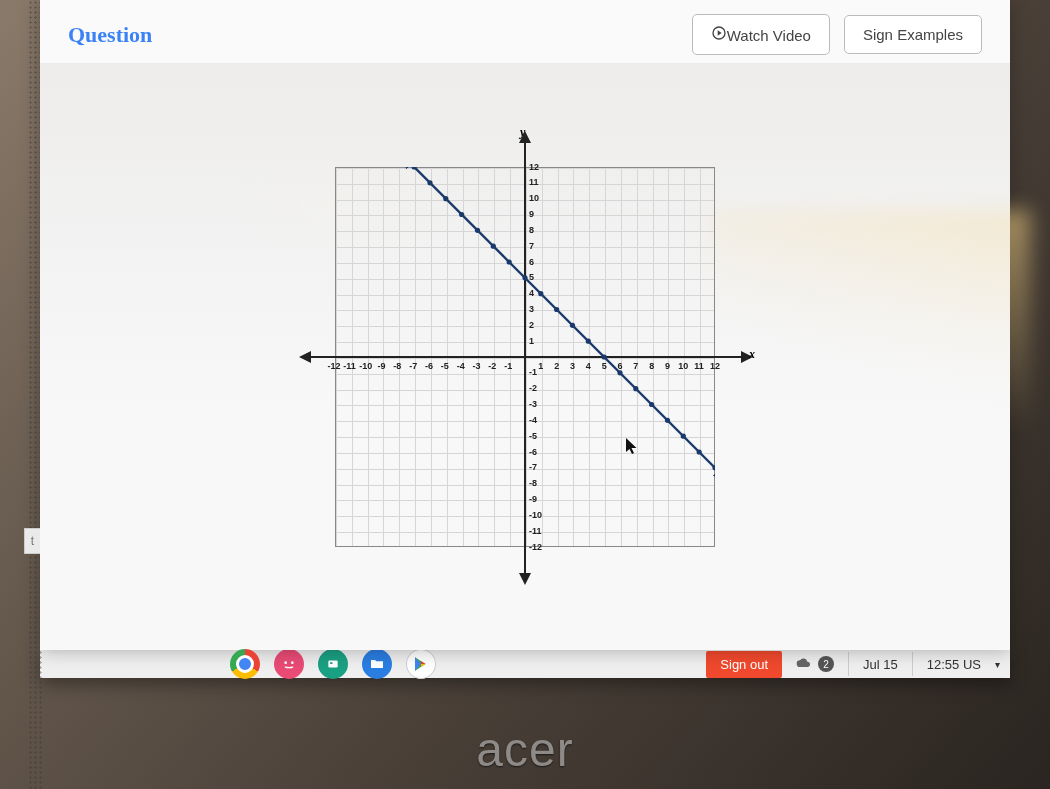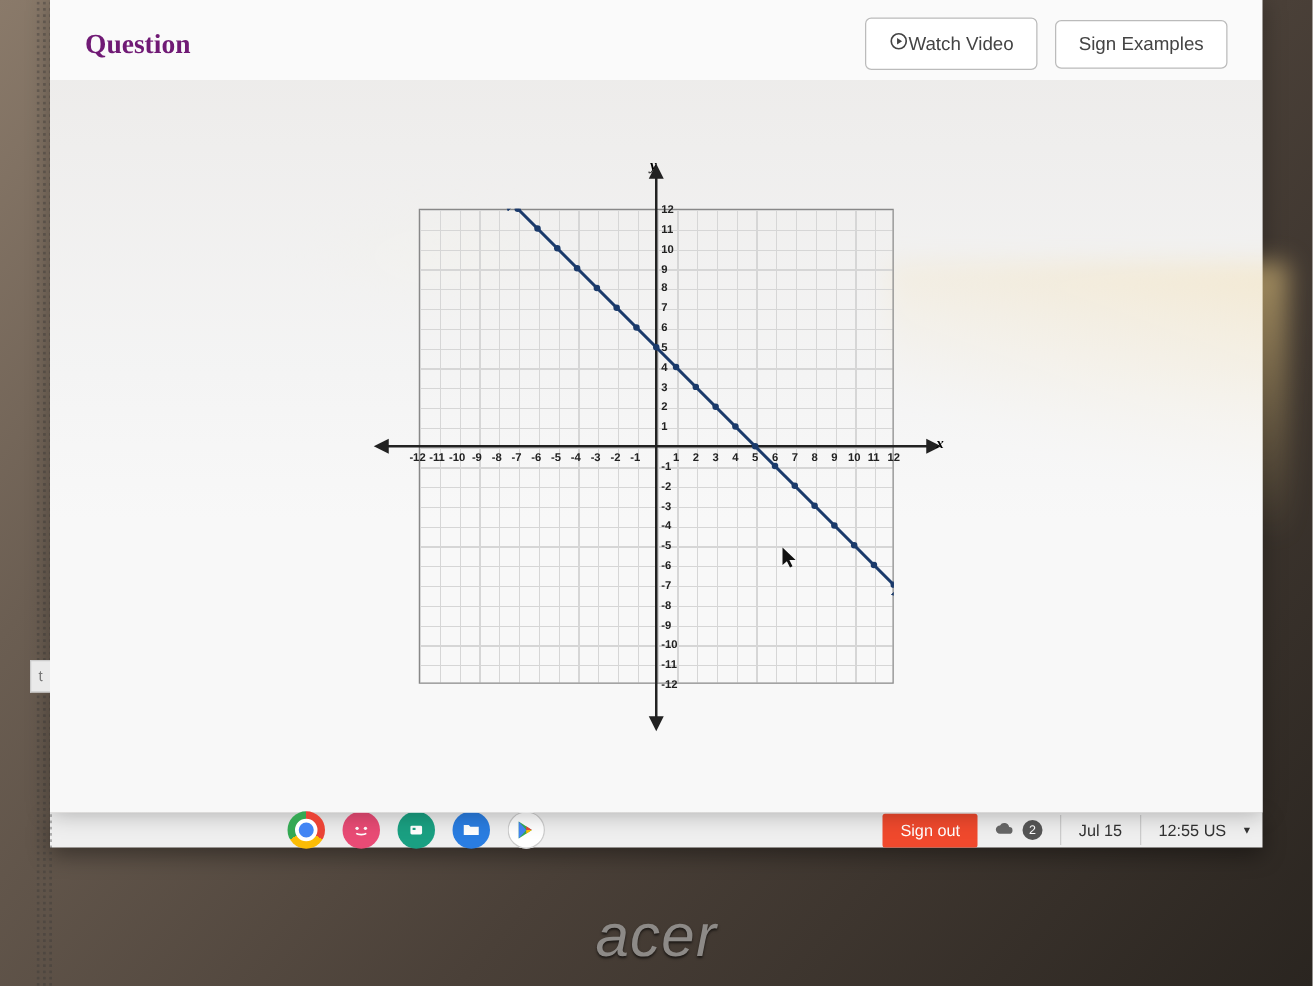--- a/index.html
+++ b/index.html
@@ -21,25 +21,25 @@
     pointer-events: none; filter: blur(12px);
   }
   .glare-right {
     position: absolute; right: -20px; top: 210px; width: 320px; height: 260px;
     background: linear-gradient(200deg, rgba(255,220,140,.55), transparent 60%);
     pointer-events: none; filter: blur(10px);
   }
   .hdr {
     display: flex; align-items: center; padding: 14px 28px 8px 28px; gap: 14px;
   }
-  .q-label { font-weight: 700; font-size: 22px; color: #701a75; flex: 0 0 auto; margin-right: auto; }
+  .q-label { font-weight: 700; font-size: 22px; color: #3b82f6; flex: 0 0 auto; margin-right: auto; }
   .btn {
     font-family: Arial, sans-serif; font-size: 15px; color: #444;
     background: #fff; border: 1px solid #bbb; border-radius: 5px;
-    padding: 10px 18px; cursor: pointer; display: flex; align-items: center; gap: 0;
+    padding: 10px 18px; cursor: pointer; display: flex; align-items: flex-end; gap: 0;
   }
   .btn svg { width: 16px; height: 16px; }
   .prompt {
     font-size: 22px; color: #222; padding: 10px 28px 18px 28px;
   }
   .graph-wrap {
     flex: 1; display: flex; align-items: center; justify-content: center;
     background: linear-gradient(180deg, rgba(200,195,190,.25), rgba(240,240,240,.6) 40%, #f8f8f8 60%);
     position: relative;
   }
@@ -86,21 +86,21 @@
   .pill .dot{width:16px;height:16px;border-radius:50%;background:#555;color:#fff;font-size:10px;display:flex;align-items:center;justify-content:center;}
   .cloud svg{width:16px;height:12px;fill:#666;}
   .sep { width:1px; height:24px; background:#ccc; }
 
   .left-tab {
     position:absolute; left:-16px; top:528px; width:16px; height:26px; background:#eaeaea;
     border:1px solid #ccc; border-right:none; font:12px Arial; color:#777; display:flex;align-items:center;justify-content:center;
   }
 
   .laptop-brand {
-    margin-top: 44px; font-family: Arial, sans-serif; font-size: 48px; font-style: italic;
+    margin-top: 44px; font-family: Arial, sans-serif; font-size: 48px; 
     font-weight: 400; letter-spacing: 1px; color: #8d8a87;
     text-shadow: 0 1px 2px rgba(0,0,0,.6);
   }
   .speaker { position:absolute; left:28px; top:0; width:14px; height:789px;
     background-image: radial-gradient(#333 1px, transparent 1.3px);
     background-size: 5px 5px; opacity:.35; pointer-events:none;}
 </style>
 </head>
 <body>
 

